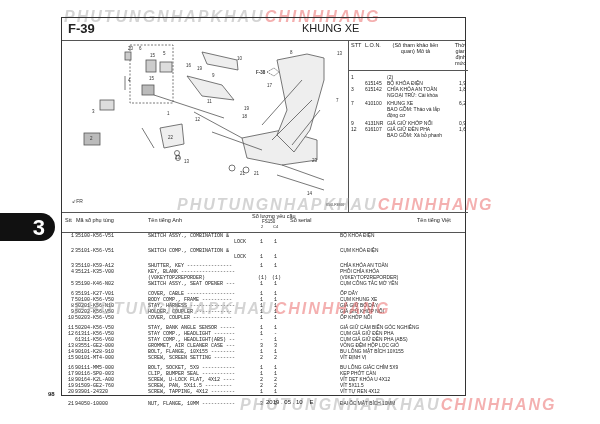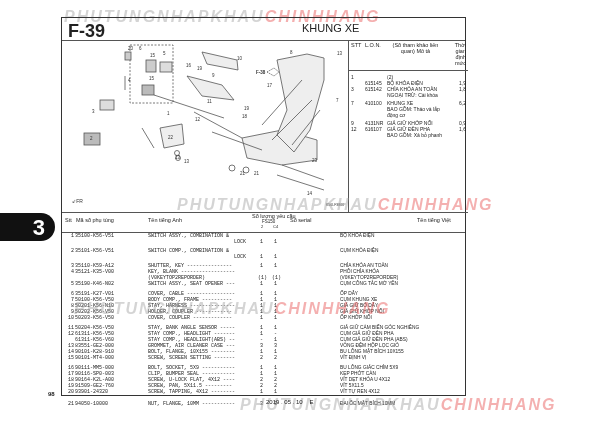--- a/index.html
+++ b/index.html
@@ -1,19 +1,19 @@
 <!DOCTYPE html>
 <html><head>
 <meta charset="utf-8">
 <style>
   html,body{margin:0;padding:0;background:#fff;}
   body{width:600px;height:424px;position:relative;overflow:hidden;font-family:"Liberation Sans",sans-serif;color:#222;}
   .page-frame{position:absolute;left:61px;top:17px;width:405px;height:379px;border:1.5px solid #333;box-sizing:border-box;}
   .header-row{position:absolute;left:0;top:0;width:100%;height:22px;border-bottom:1px solid #555;}
-  .fig-code{position:absolute;left:6px;top:3px;font-size:18px;font-weight:bold;}
+  .fig-code{position:absolute;left:6px;top:3px;font-size:13px;font-weight:bold;}
   .fig-title{position:absolute;left:240px;top:4px;font-size:11px;}
   .diagram{position:absolute;left:0;top:22px;width:286px;height:172px;border-bottom:1px solid #555;}
   .diagram svg{position:absolute;left:0;top:0;}
   .ref-table{position:absolute;left:286px;top:22px;width:119px;height:172px;border-left:1px solid #555;border-bottom:1px solid #555;font-size:5px;}
   .ref-head{display:flex;padding:2px 2px 4px 2px;border-bottom:1px solid #555;}
   .ref-head div{font-size:5.5px;}
   .rh-stt{width:14px;} .rh-lon{width:22px;} .rh-desc{flex:1;text-align:center;} .rh-time{width:22px;text-align:right;}
   .ref-row{display:flex;padding:0 2px;line-height:6px;}
   .rr-stt{width:14px;} .rr-lon{width:22px;} .rr-desc{flex:1;} .rr-time{width:14px;text-align:right;}
   .parts-head{position:absolute;left:0;top:194px;width:100%;height:20px;border-bottom:1px solid #555;font-size:5.5px;}

